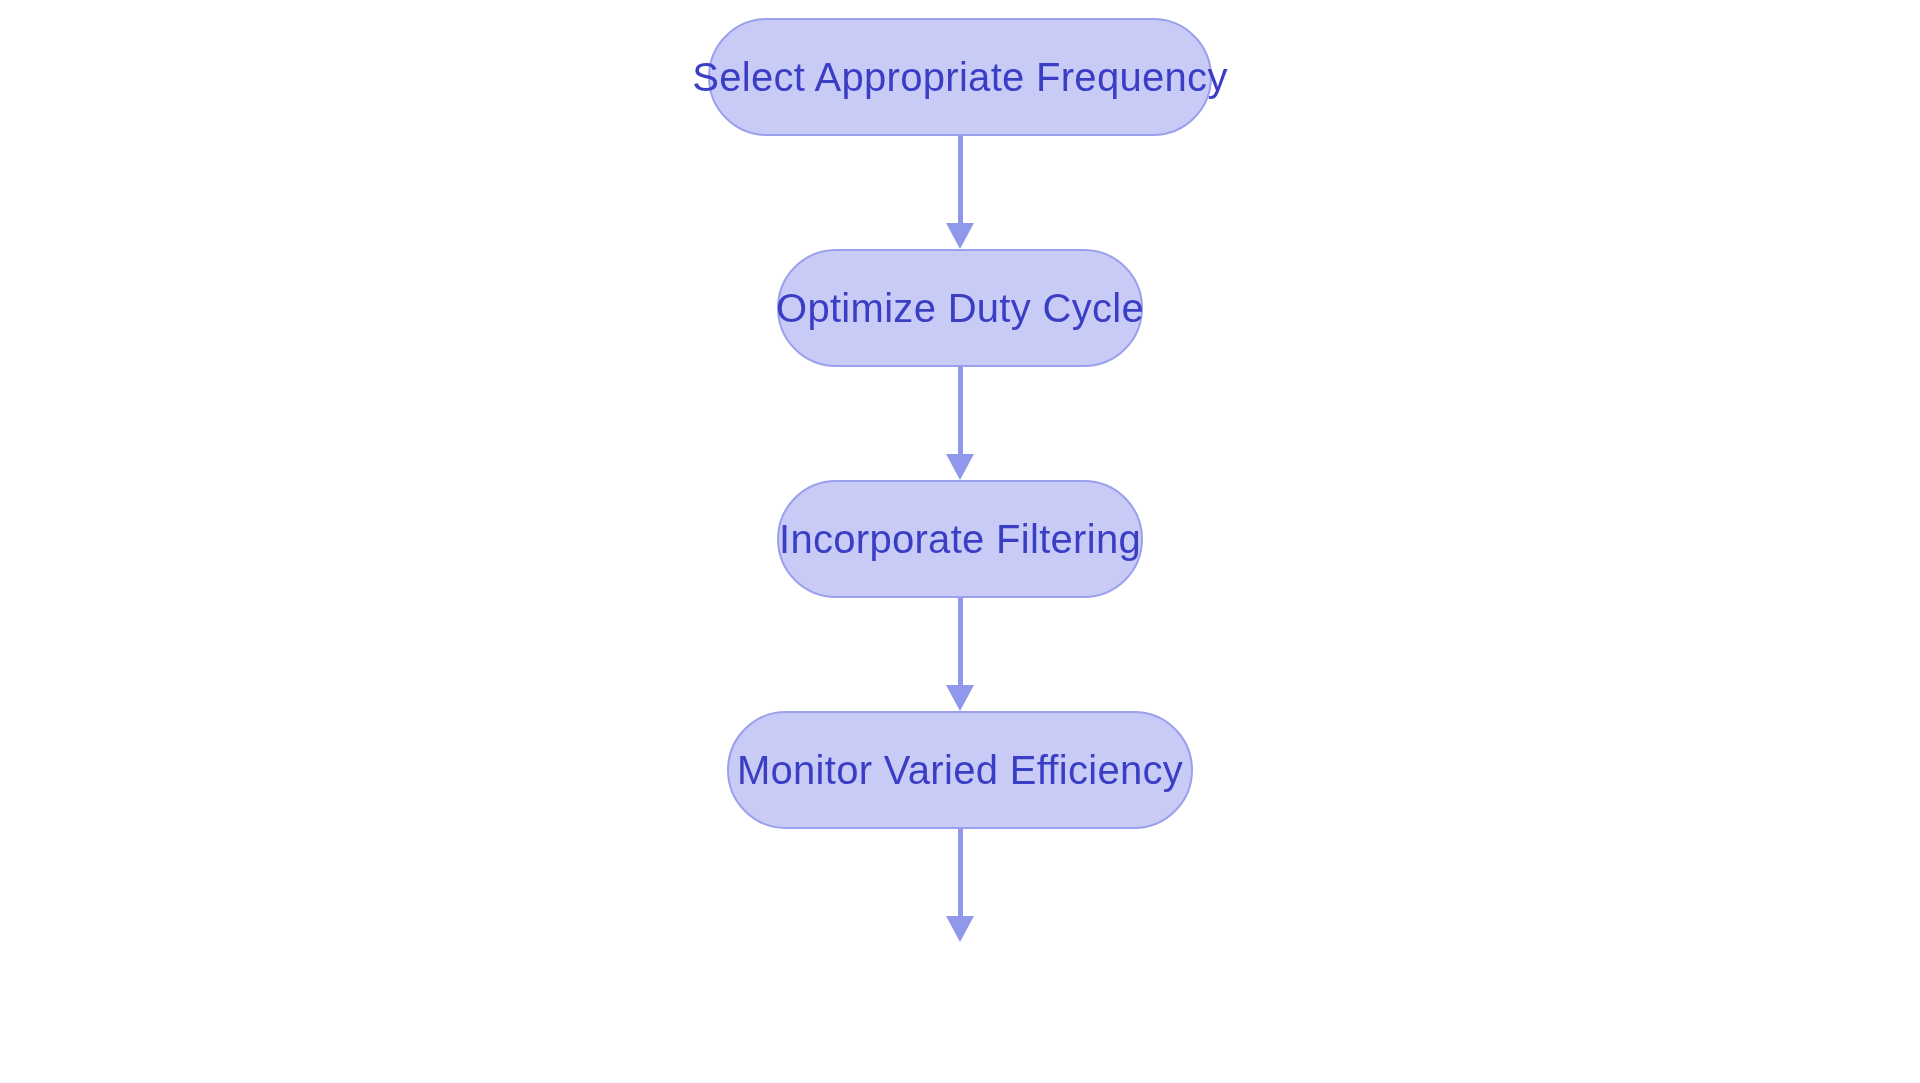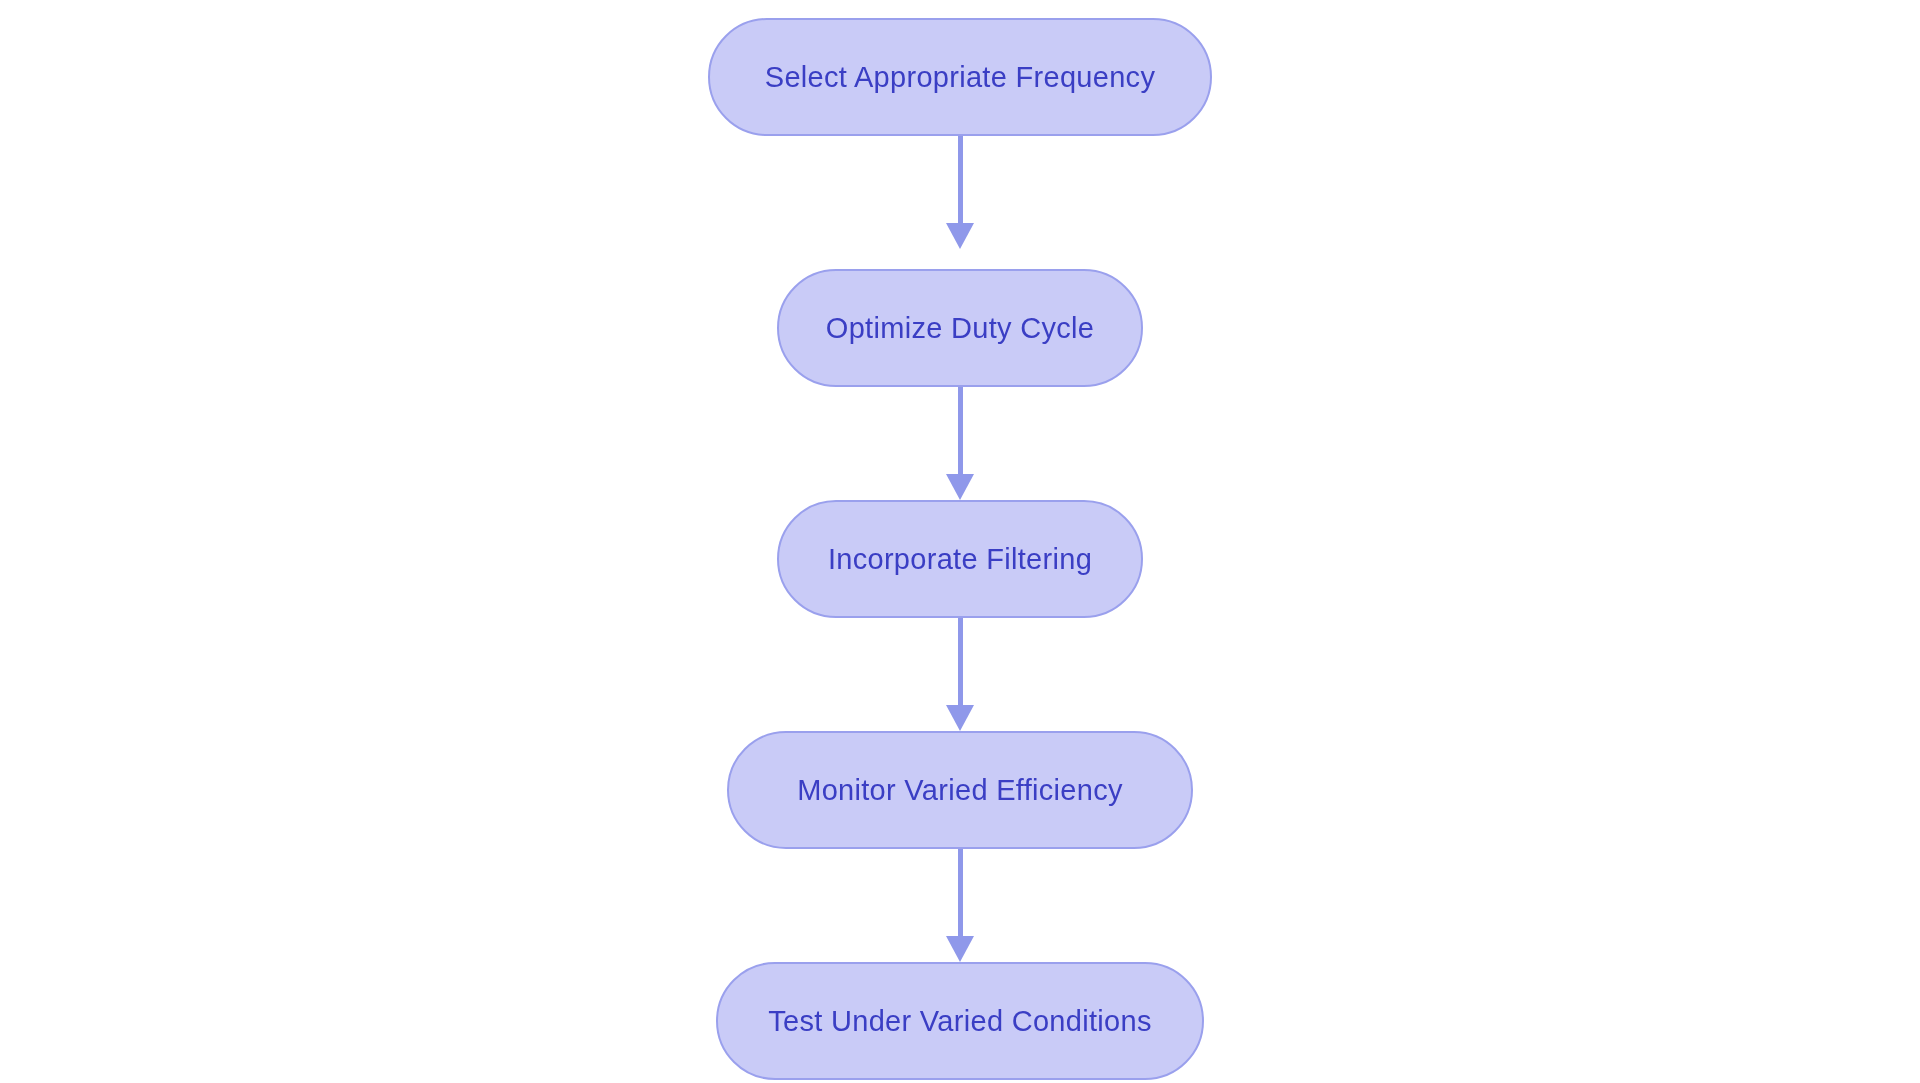--- a/index.html
+++ b/index.html
@@ -27,27 +27,27 @@
   .flow-node {
     height: 118px;
     box-sizing: border-box;
     border-radius: 60px;
     display: flex;
     align-items: center;
     justify-content: center;
     border: 2px solid var(--node-border, #9aa0ed);
     background: var(--node-fill, #c9cbf7);
     color: var(--node-text, #3a3ec4);
-    font-size: 29px;
+    font-size: 40px;
     letter-spacing: 0.3px;
     white-space: nowrap;
     flex: 0 0 auto;
   }
   .node-w1 { width: 504px; }
-  .node-w2 { width: 366px; margin-top: 20px; }
+  .node-w2 { width: 366px; }
   .node-w3 { width: 366px; }
   .node-w4 { width: 466px; }
   .node-w5 { width: 488px; }
   .flow-arrow {
     height: 113px;
     display: flex;
     flex-direction: column;
     align-items: center;
     flex: 0 0 auto;
   }
@@ -98,17 +98,14 @@
 
   <div class="flow-node node-w4">
     <span>Monitor Varied Efficiency</span>
   </div>
 
   <div class="flow-arrow">
     <div class="shaft"></div>
     <div class="head"></div>
   </div>
 
-  <div class="flow-node node-w5">
-    <span>Test Under Varied Conditions</span>
-  </div>
 
 </div>
 
 </body></html>

